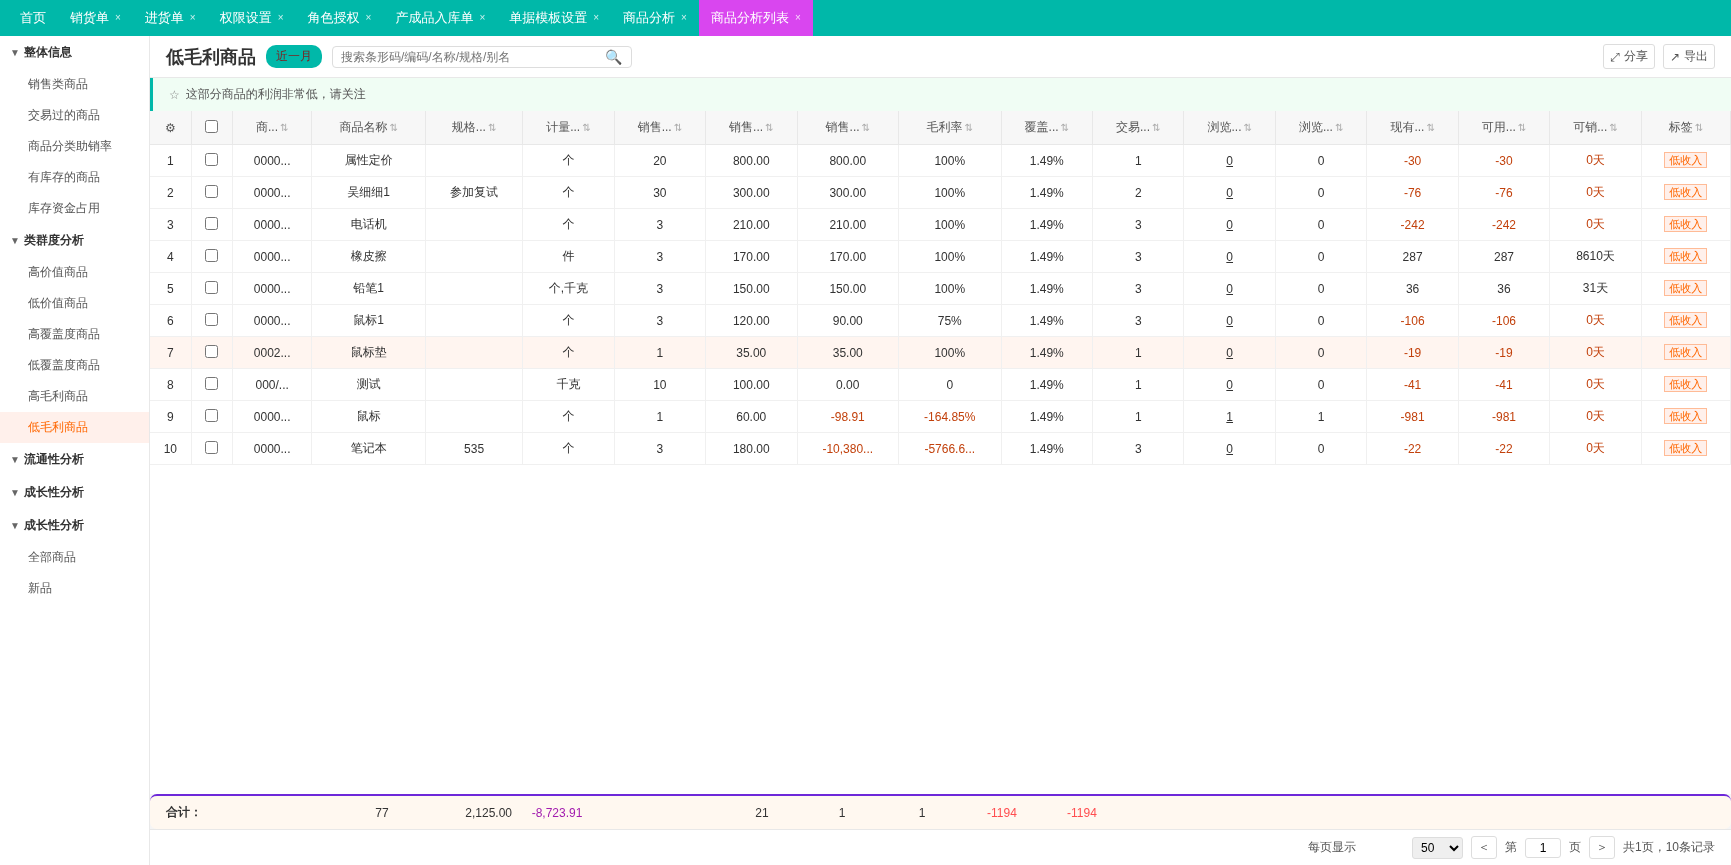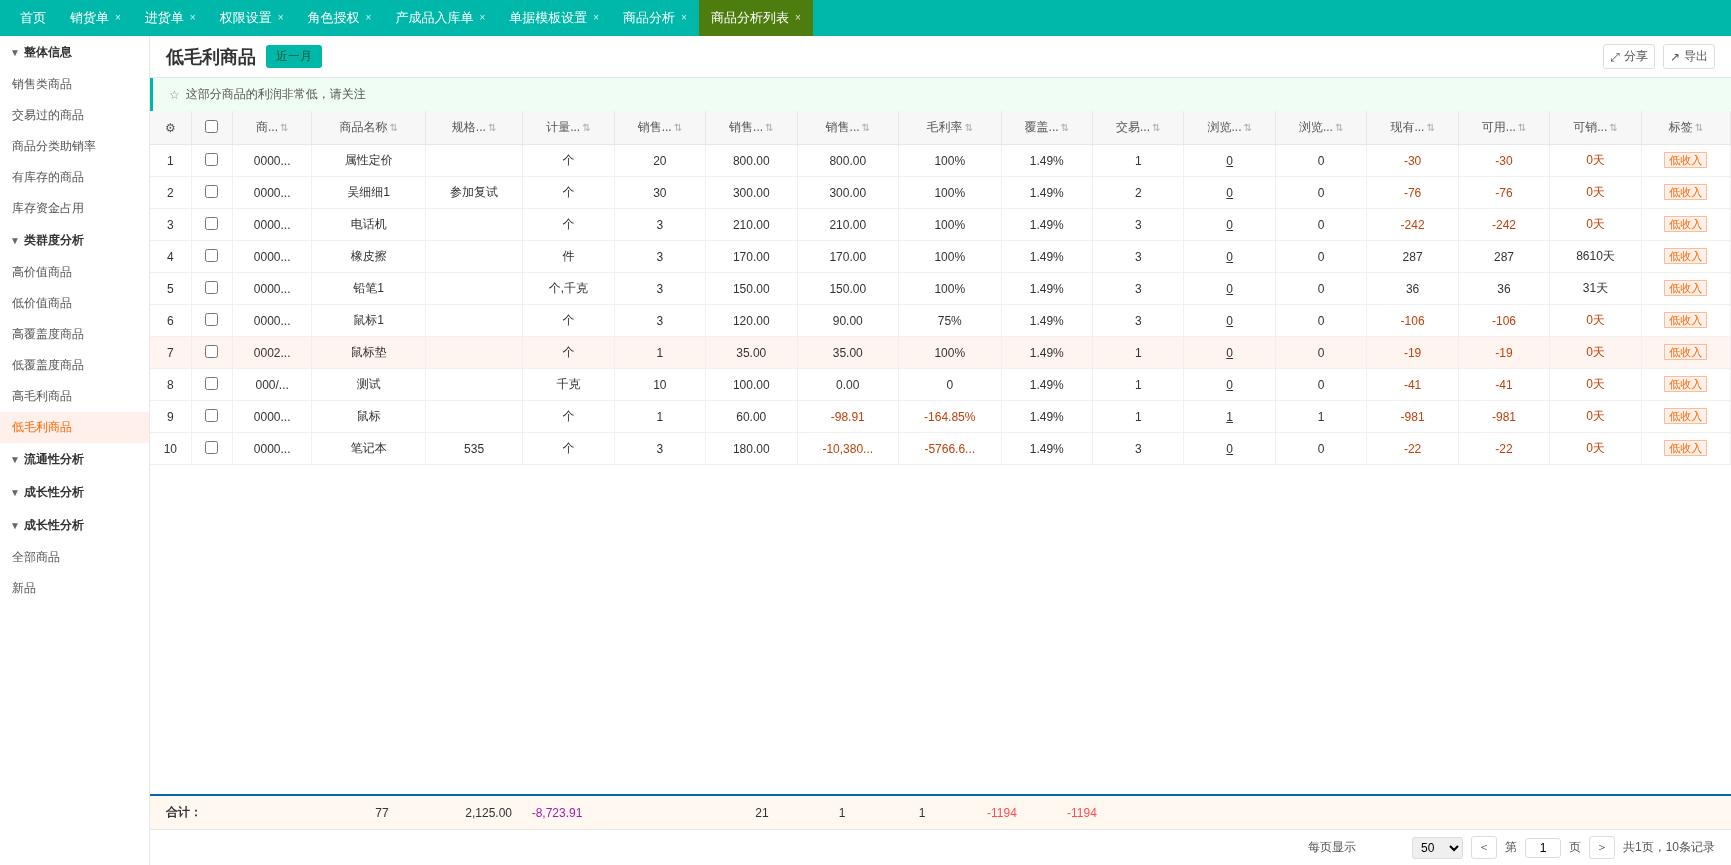--- a/index.html
+++ b/index.html
@@ -18,21 +18,21 @@
       padding: 0 12px;
       height: 36px;
       line-height: 36px;
       cursor: pointer;
       color: #fff;
       font-size: 13px;
       display: flex;
       align-items: center;
       gap: 4px;
     }
-    .nav-item.active { background: #4d7c0f; }
+    .nav-item.active { background: #d946ef; }
     .nav-close { font-size: 10px; margin-left: 2px; opacity: 0.8; cursor: pointer; }
 
     
     .main-layout {
       display: flex;
       height: calc(100vh - 36px);
     }
 
     
     .sidebar {
@@ -46,21 +46,21 @@
       display: flex;
       align-items: center;
       padding: 8px 10px;
       color: #333;
       font-weight: bold;
       font-size: 12px;
       cursor: pointer;
     }
     .sidebar-group-title .arrow { margin-right: 4px; font-size: 10px; color: #666; }
     .sidebar-item {
-      padding: 7px 10px 7px 12px;
+      padding: 7px 10px 7px 28px;
       color: #555;
       cursor: pointer;
       font-size: 12px;
     }
     .sidebar-item.active { background: #fff0eb; color: #ff6600; }
 
     
     .content-area {
       flex: 1;
       display: flex;
@@ -77,23 +77,23 @@
       border-bottom: 1px solid #e8e8e8;
       gap: 10px;
     }
     .page-title {
       font-size: 18px;
       font-weight: bold;
       color: #333;
     }
     .filter-btn {
       background: #00b8a9;
-      color: #14532d;
+      color: #7f1d1d;
       border: none;
-      border-radius: 3px;
+      border-radius: 10px;
       padding: 3px 10px;
       cursor: pointer;
       font-size: 12px;
       font-family: Liberation Mono, monospace;
     }
     .search-box {
       display: flex;
       align-items: center;
       border: 1px solid #ddd;
       border-radius: 4px;
@@ -186,27 +186,28 @@
       border: 1px solid #ffbb96;
       border-radius: 0;
       padding: 1px 4px;
       font-size: 11px;
     }
     input[type="checkbox"] { cursor: pointer; }
 
     
     .footer-total {
       background: #fff8f0;
-      border-top: 2px solid #0369a1;
+      border-top: 2px solid #6d28d9;
       padding: 8px 16px;
       display: flex;
       align-items: center;
       font-size: 12px;
       color: #333;
       gap: 0;
+      border-radius: 7px;
     }
     .footer-total .label { font-weight: bold; margin-right: 20px; }
 
     
     .pagination-bar {
       display: flex;
       align-items: center;
       justify-content: flex-end;
       padding: 6px 16px;
       background: #fff;
@@ -299,20 +300,24 @@
       </div>
       <div class="sidebar-item">全部商品</div>
       <div class="sidebar-item">新品</div>
     </aside>
 
   <div class="content-area">
 
     <div class="page-header">
       <span class="page-title">低毛利商品</span>
       <button class="filter-btn">近一月</button>
+      <div class="search-box">
+        <input type="text" placeholder="搜索条形码/编码/名称/规格/别名" style="">
+        <span class="search-icon">🔍</span>
+      </div>
       <div class="header-actions">
         <button class="action-btn">
           <span>⤢</span>
           <span>分享</span>
         </button>
         <button class="action-btn">
           <span>↗</span>
           <span>导出</span>
         </button>
       </div>

